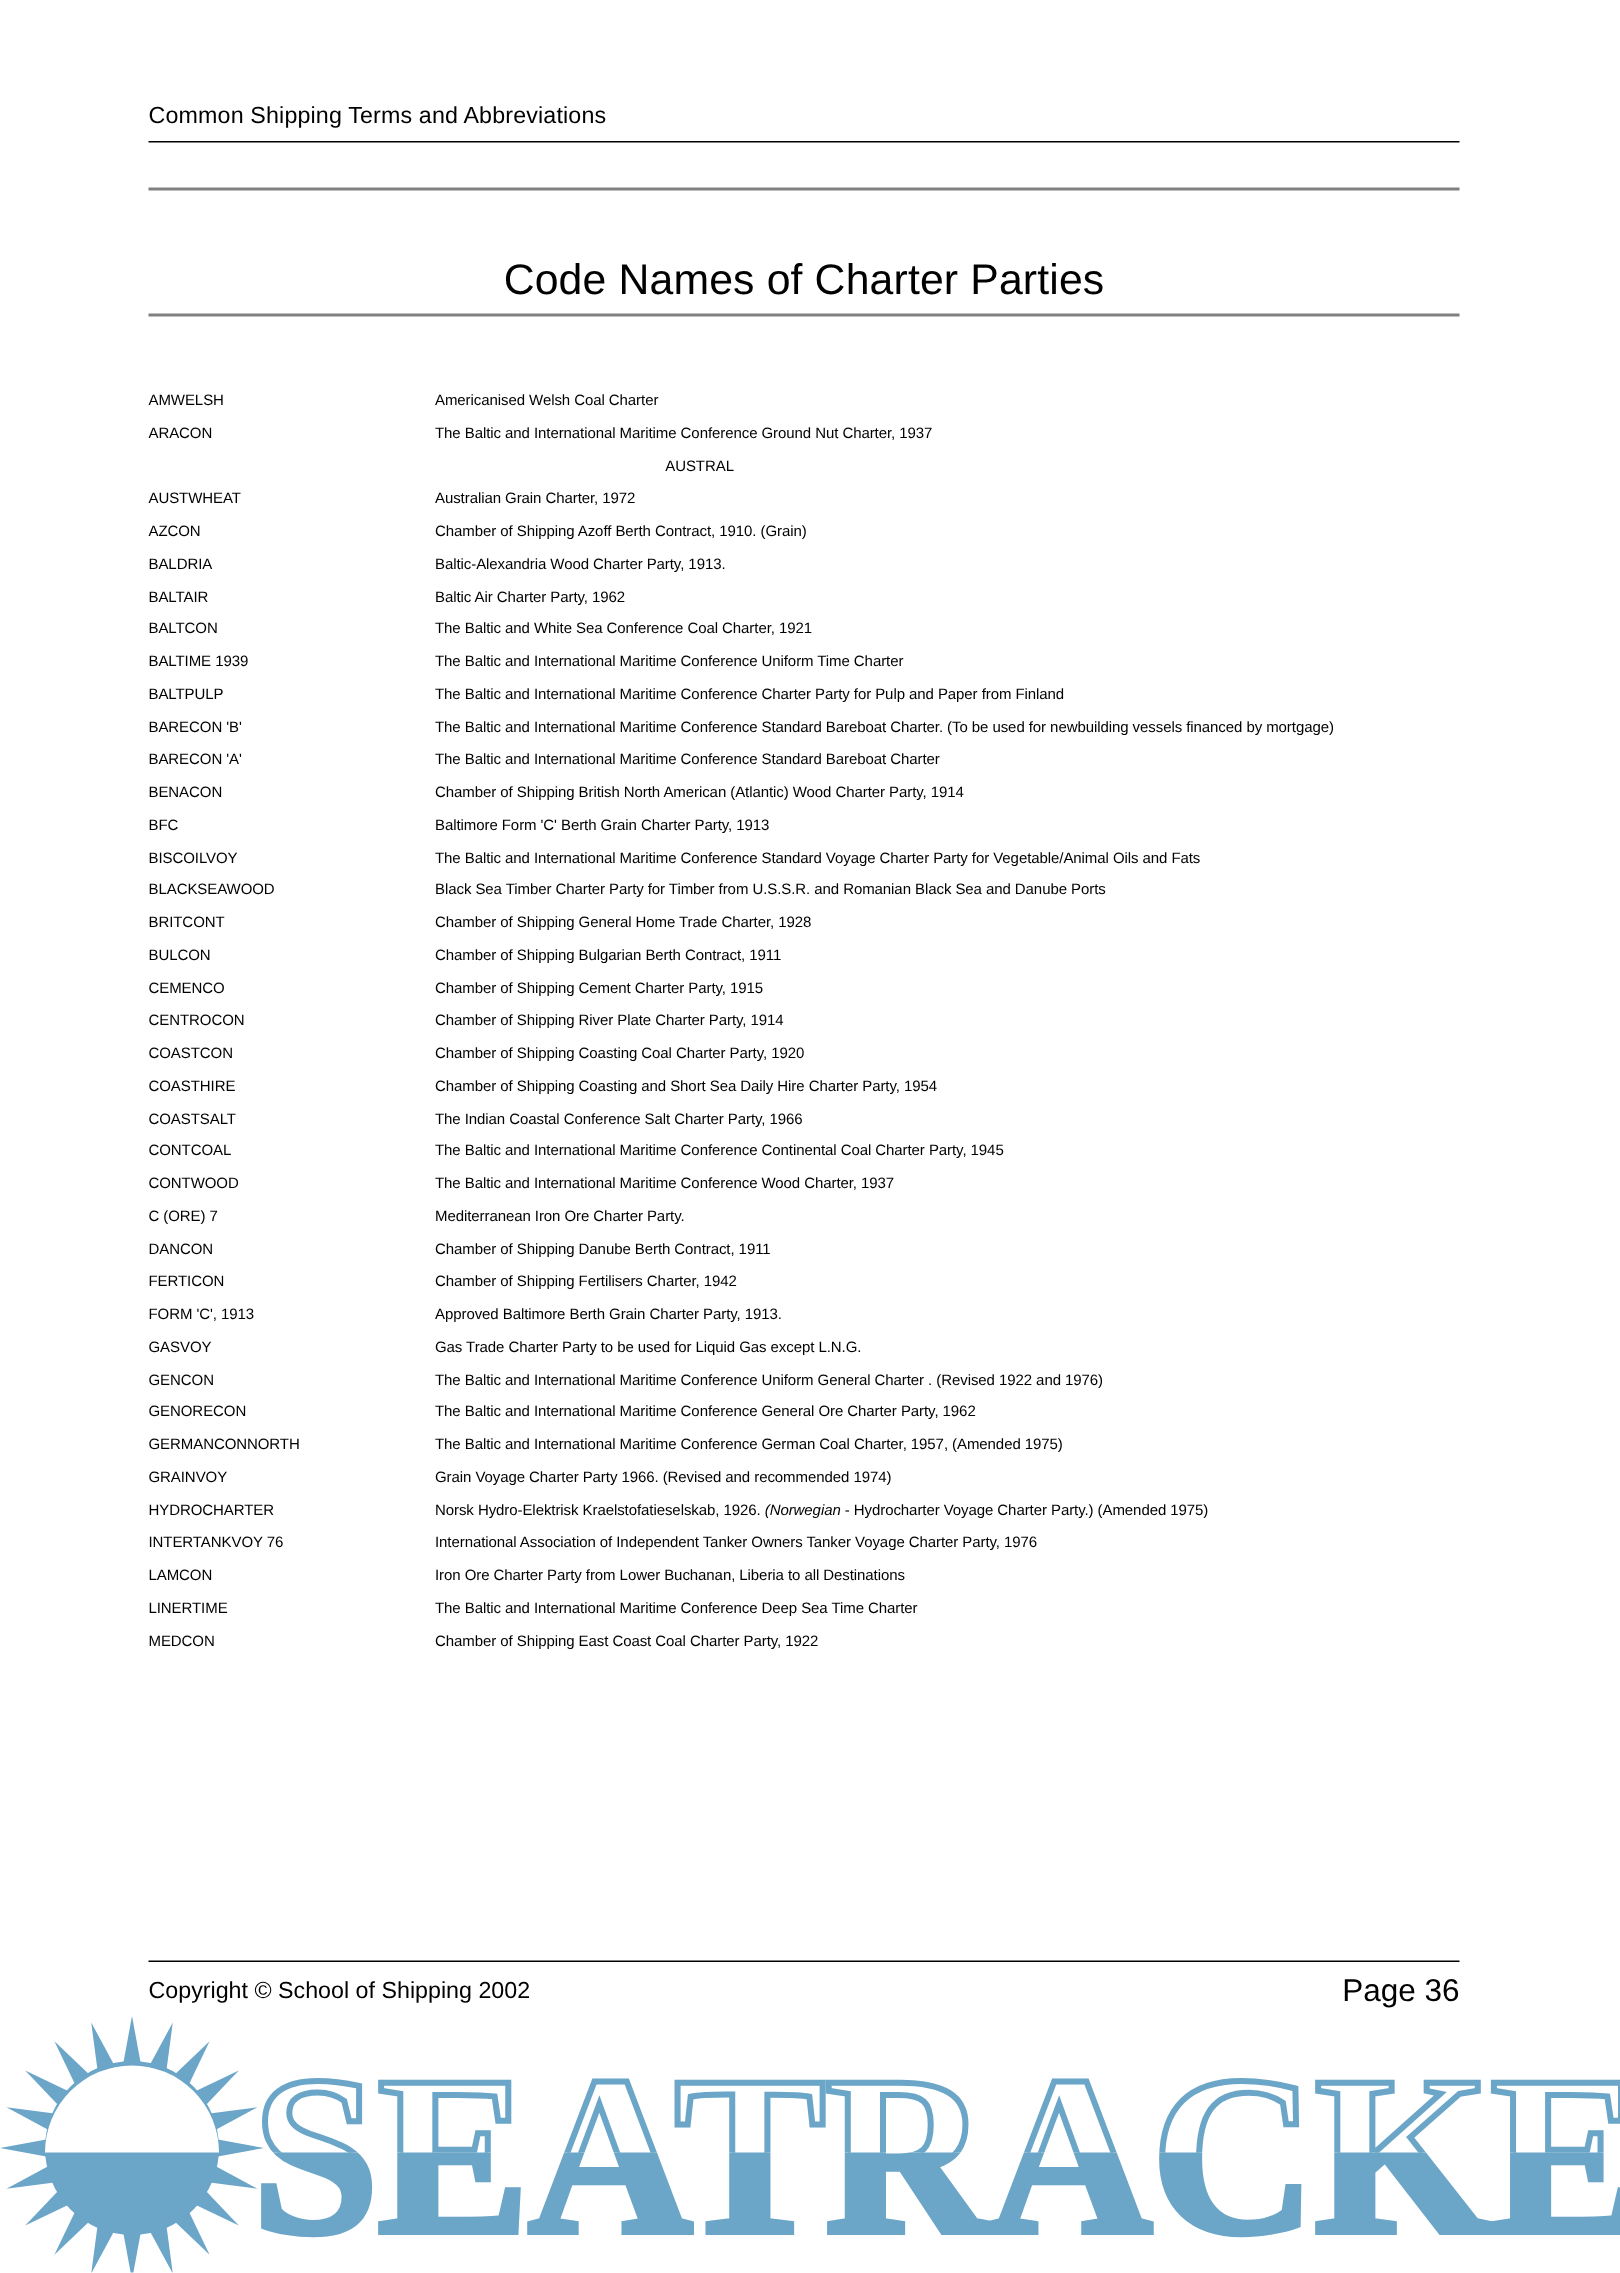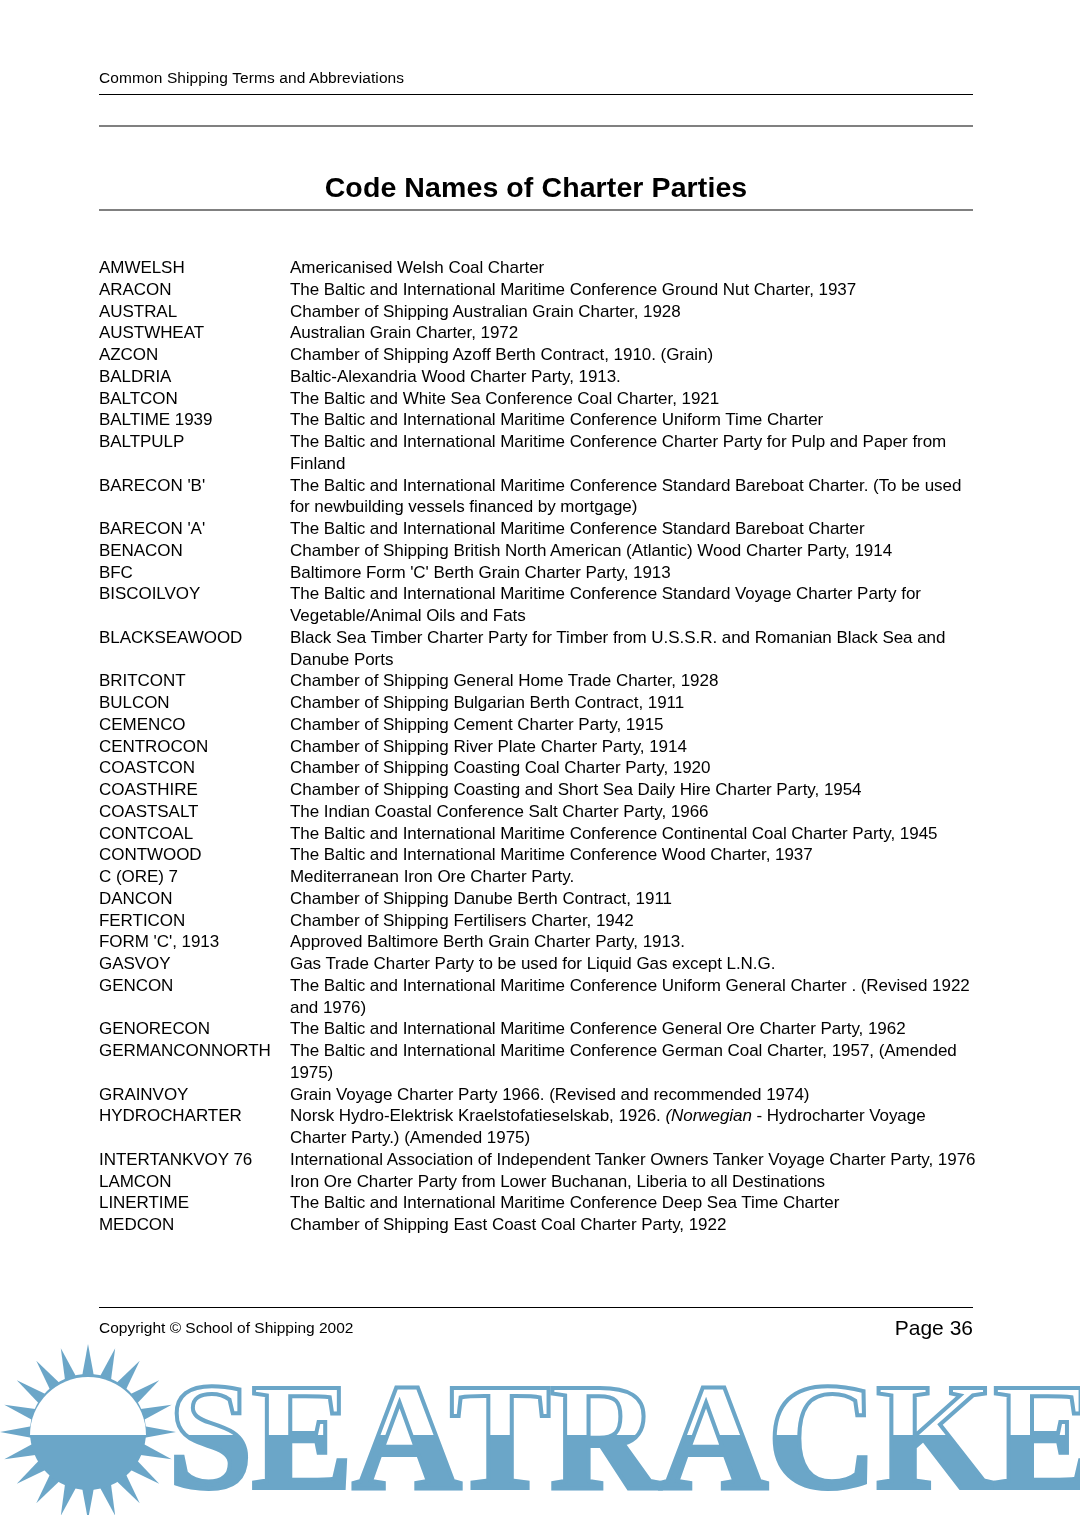--- a/index.html
+++ b/index.html
@@ -52,21 +52,21 @@
     height: 0;
     border-top: 2.2px solid #808080;
   }
   .page-title {
     position: absolute;
     left: 99px;
     top: 150px;
     width: 874px;
     text-align: center;
     font-size: 28.5px;
-    font-weight: bold;
+    font-weight: normal;
     line-height: 36px;
     letter-spacing: 0.1px;
   }
   .rule-title-bottom {
     position: absolute;
     left: 99px;
     top: 209px;
     width: 874px;
     height: 0;
     border-top: 2.2px solid #808080;
@@ -75,21 +75,21 @@
   
   .glossary {
     position: absolute;
     left: 99px;
     top: 257px;
     width: 880px;
   }
   .entry {
     display: flex;
     align-items: flex-start;
-    font-size: 17px;
+    font-size: 10px;
     line-height: 21.75px;
     justify-content: center;
   }
   .entry .term {
     width: 191px;
     flex: 0 0 191px;
     white-space: nowrap;
     letter-spacing: -0.05px;
   }
   .entry .definition {
@@ -166,33 +166,36 @@
       <div class="entry">
         <div class="term">AMWELSH</div>
         <div class="definition">Americanised Welsh Coal Charter</div>
       </div>
       <div class="entry">
         <div class="term">ARACON</div>
         <div class="definition">The Baltic and International Maritime Conference Ground Nut Charter, 1937</div>
       </div>
       <div class="entry">
         <div class="term">AUSTRAL</div>
-        <div class="definition">Chamber of Shipping Australian Grain Charter, 1928</div>
       </div>
       <div class="entry">
         <div class="term">AUSTWHEAT</div>
         <div class="definition">Australian Grain Charter, 1972</div>
       </div>
       <div class="entry">
         <div class="term">AZCON</div>
         <div class="definition">Chamber of Shipping Azoff Berth Contract, 1910. (Grain)</div>
       </div>
       <div class="entry">
         <div class="term">BALDRIA</div>
         <div class="definition">Baltic-Alexandria Wood Charter Party, 1913.</div>
+      </div>
+      <div class="entry">
+        <div class="term">BALTAIR</div>
+        <div class="definition">Baltic Air Charter Party, 1962</div>
       </div>
       <div class="entry">
         <div class="term">BALTCON</div>
         <div class="definition">The Baltic and White Sea Conference Coal Charter, 1921</div>
       </div>
       <div class="entry">
         <div class="term">BALTIME 1939</div>
         <div class="definition">The Baltic and International Maritime Conference Uniform Time Charter</div>
       </div>
       <div class="entry">

